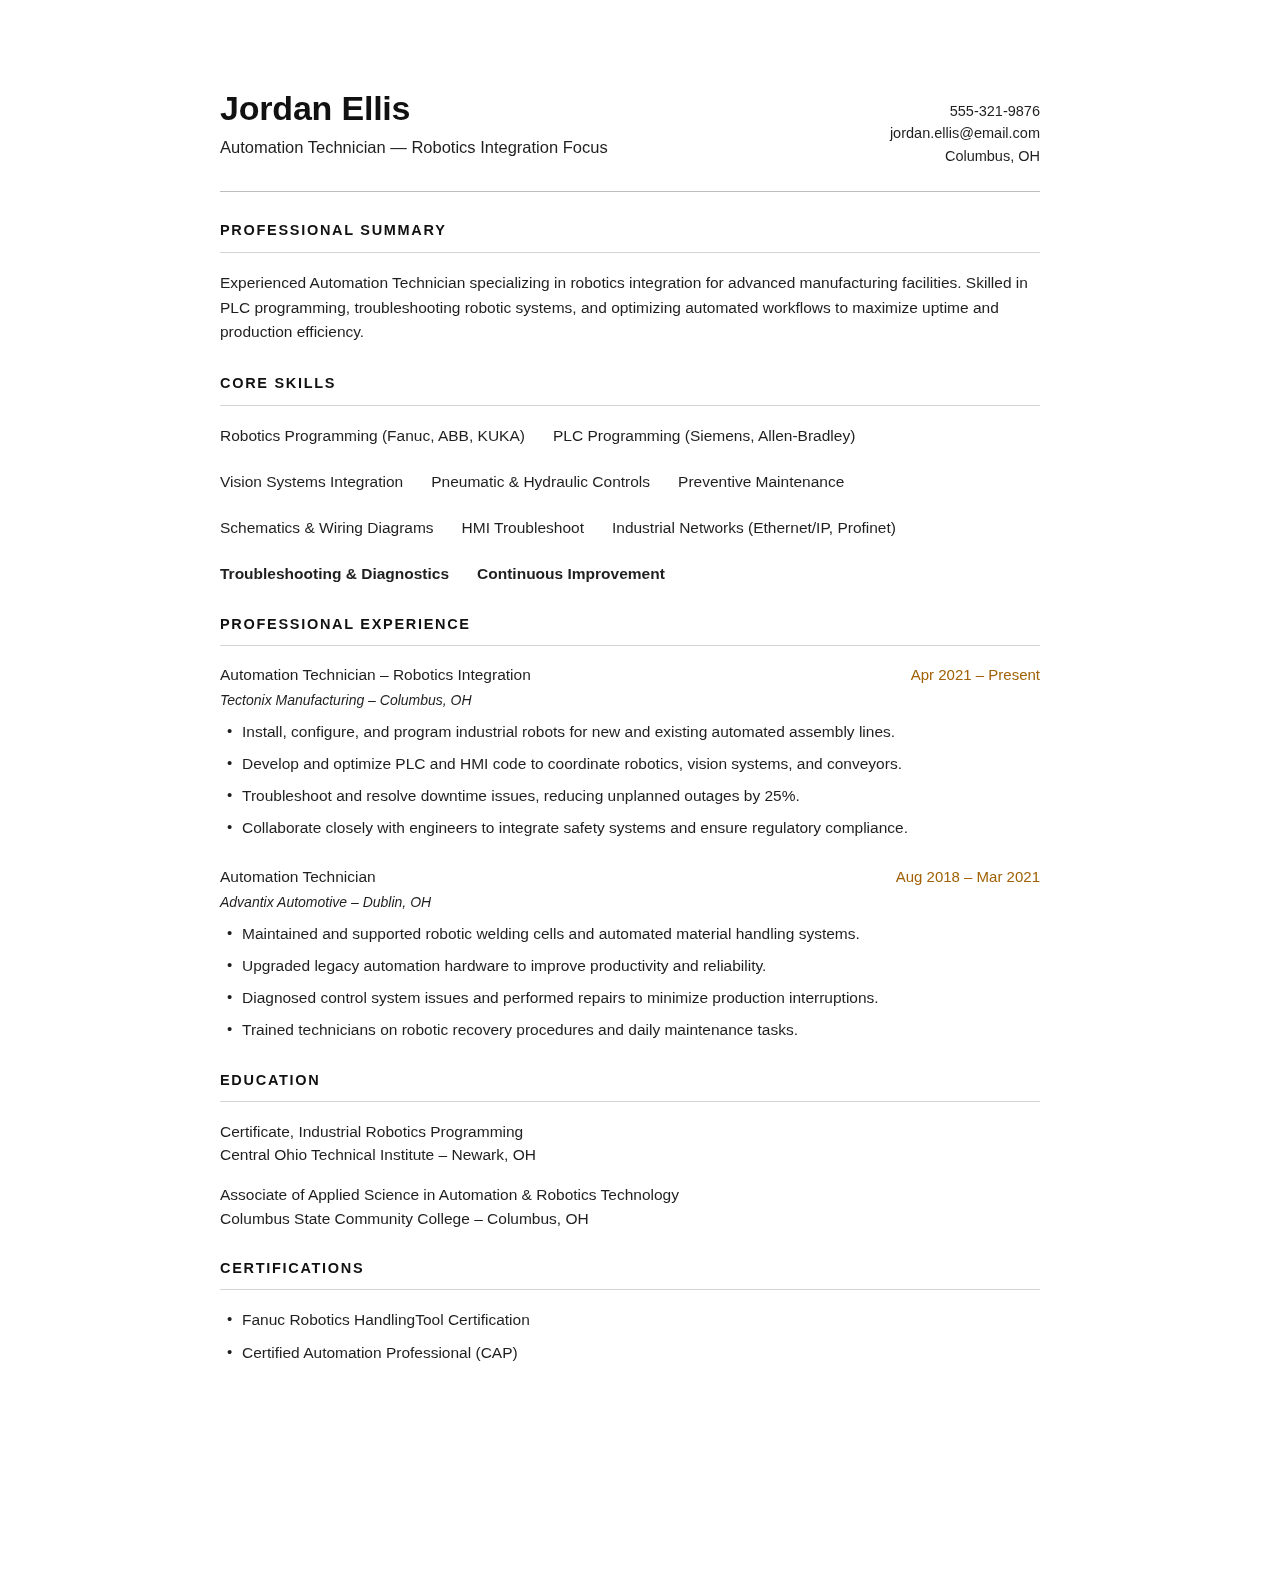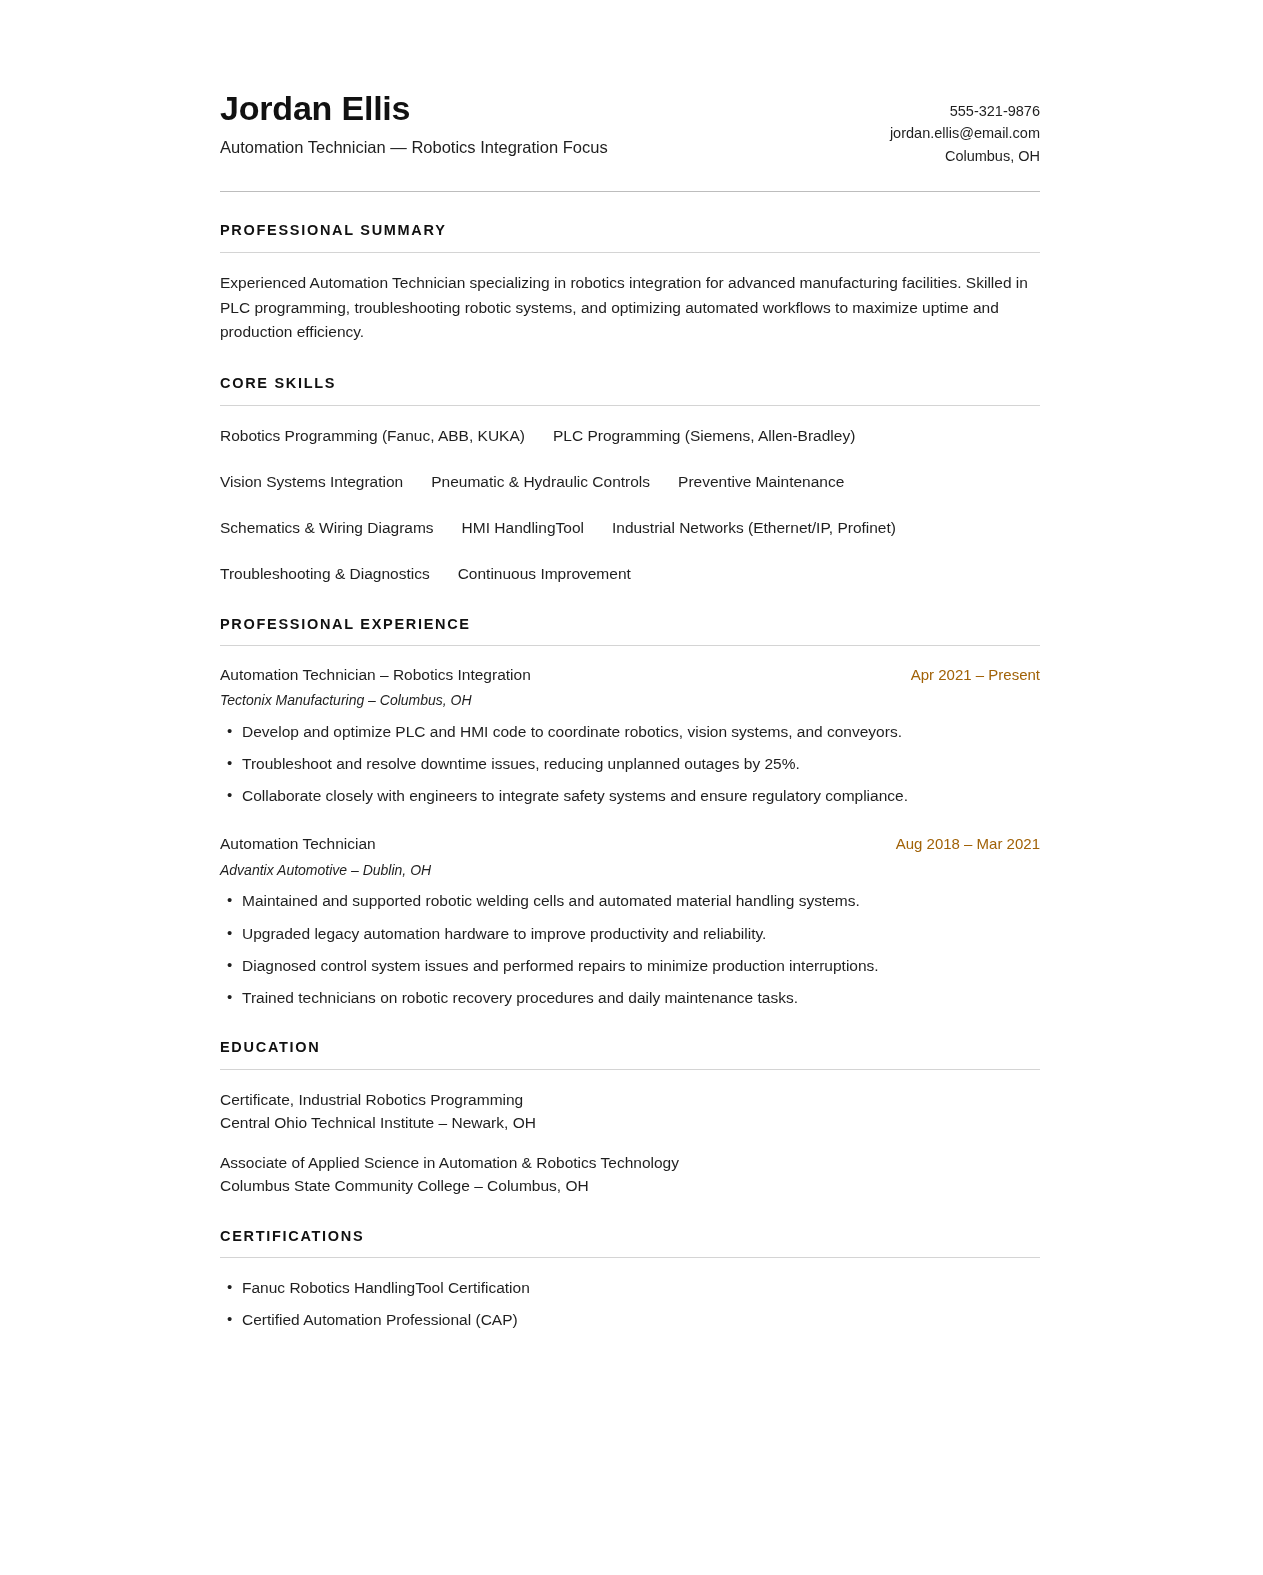--- a/index.html
+++ b/index.html
@@ -98,21 +98,21 @@
     max-width: 820px;
   }
 
   
   .skills-row {
     display: flex;
     flex-wrap: nowrap;
     align-items: baseline;
     margin-bottom: 23px;
   }
-  .skills-row:last-child { margin-bottom: 0; }
+  .skills-row:last-child { margin-bottom: 0; font-weight: bold; }
   .skill {
     font-size: 15.5px;
     line-height: 1.5;
     color: #1f1f1f;
     margin-right: 28px;
     white-space: nowrap;
   }
   .skill:last-child { margin-right: 0; }
 
   
@@ -232,41 +232,42 @@
             <span class="skill">Robotics Programming (Fanuc, ABB, KUKA)</span>
             <span class="skill">PLC Programming (Siemens, Allen-Bradley)</span>
           </div>
           <div class="skills-row">
             <span class="skill">Vision Systems Integration</span>
             <span class="skill">Pneumatic &amp; Hydraulic Controls</span>
             <span class="skill">Preventive Maintenance</span>
           </div>
           <div class="skills-row">
             <span class="skill">Schematics &amp; Wiring Diagrams</span>
-            <span class="skill">HMI HandlingTool</span>
+            <span class="skill">HMI Troubleshoot</span>
             <span class="skill">Industrial Networks (Ethernet/IP, Profinet)</span>
           </div>
           <div class="skills-row">
             <span class="skill">Troubleshooting &amp; Diagnostics</span>
             <span class="skill">Continuous Improvement</span>
           </div>
         </div>
     </div>
 
     <div class="section">
       <h2 class="section-title">PROFESSIONAL EXPERIENCE</h2>
       <hr class="section-rule">
       <div class="section-body" id="experience-body">
           <div class="job">
             <div class="job-head">
               <div class="job-title">Automation Technician – Robotics Integration</div>
               <div class="job-dates">Apr 2021 – Present</div>
             </div>
             <div class="job-company">Tectonix Manufacturing – Columbus, OH</div>
             <ul class="bullets">
+              <li>Install, configure, and program industrial robots for new and existing automated assembly lines.</li>
               <li>Develop and optimize PLC and HMI code to coordinate robotics, vision systems, and conveyors.</li>
               <li>Troubleshoot and resolve downtime issues, reducing unplanned outages by 25%.</li>
               <li>Collaborate closely with engineers to integrate safety systems and ensure regulatory compliance.</li>
             </ul>
           </div>
           <div class="job">
             <div class="job-head">
               <div class="job-title">Automation Technician</div>
               <div class="job-dates">Aug 2018 – Mar 2021</div>
             </div>

